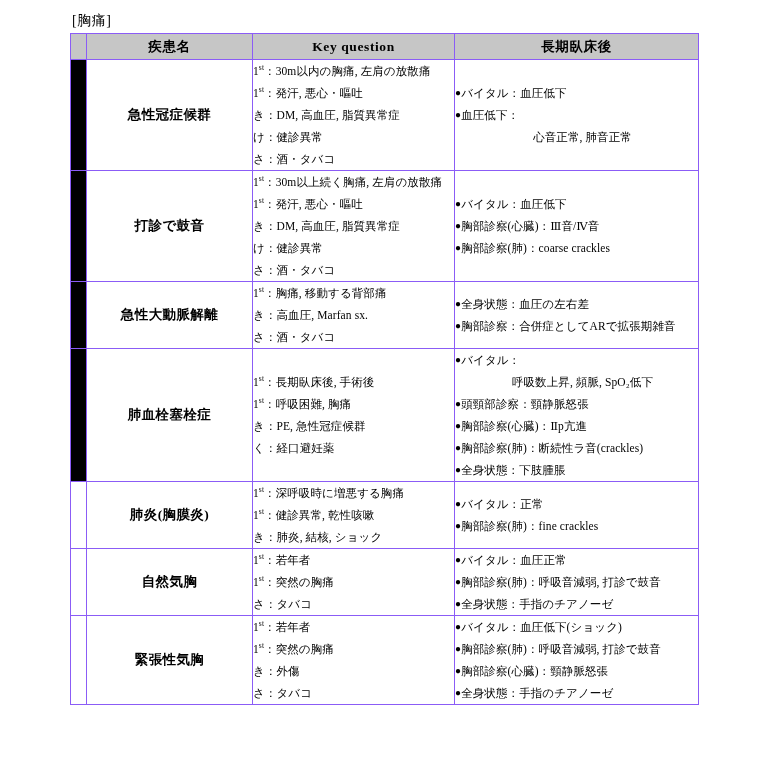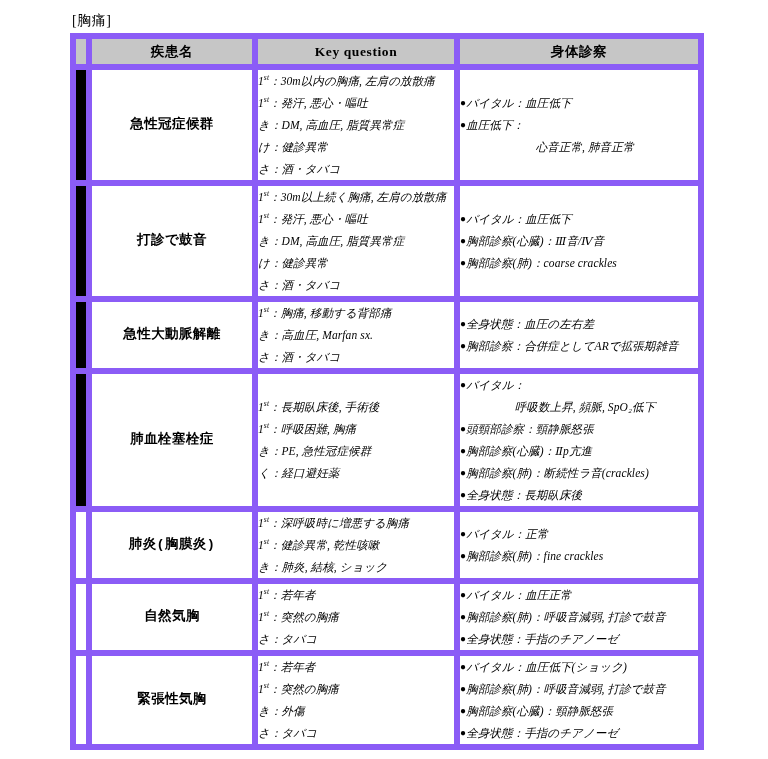--- a/index.html
+++ b/index.html
@@ -39,21 +39,21 @@
     border-collapse: collapse;
     width: 628px;
     table-layout: fixed;
   }
   table.main col.c-mark  { width: 16px; }
   table.main col.c-dis   { width: 166px; }
   table.main col.c-key   { width: 202px; }
   table.main col.c-exam  { width: 244px; }
 
   table.main th, table.main td {
-    border: 6px solid #8b5cf6;
+    border: 1px solid #8b5cf6;
     vertical-align: middle;
     padding: 0;
   }
   table.main thead th {
     background: #c6c6c6;
     height: 25px;
     text-align: center;
     font-size: 13.5px;
     font-weight: bold;
     letter-spacing: 0.6px;
@@ -65,31 +65,29 @@
     background: #ffffff;
   }
   td.mark-cell.filled { background: #000000; }
 
   td.disease {
     text-align: center;
     font-size: 13.5px;
     font-weight: bold;
     letter-spacing: 0.4px;
     line-height: 1.3;
-    font-family: Liberation Mono, monospace;
   }
   td.col-body {
     padding: 7px 8px 7px 10px;
     vertical-align: middle;
   }
   ul.lines {
     list-style: none;
     margin: 0;
     padding: 0;
-    font-style: italic;
   }
   ul.lines li {
     font-size: 11.5px;
     line-height: 22px;
     white-space: nowrap;
     letter-spacing: 0.1px;
   }
   ul.lines li.cont {
     padding-left: 12px;
     text-align: center;
@@ -119,21 +117,21 @@
         <col class="c-mark">
           <col class="c-dis">
           <col class="c-key">
           <col class="c-exam">
       </colgroup>
       <thead>
         <tr>
           <th class="h-mark"></th>
           <th>疾患名</th>
           <th>Key question</th>
-          <th>身体診察</th>
+          <th>長期臥床後</th>
         </tr>
       </thead>
       <tbody id="tbody">
           <tr>
             <td class="mark-cell filled"></td>
             <td class="disease">急性冠症候群</td>
             <td class="col-body">
               <ul class="lines">
                 <li><span class="qlabel">1<sup>st</sup></span><span>：30m以内の胸痛, 左肩の放散痛</span></li>
                 <li><span class="qlabel">1<sup>st</sup></span><span>：発汗, 悪心・嘔吐</span></li>
@@ -198,21 +196,21 @@
                 <li><span class="qlabel">く</span><span>：経口避妊薬</span></li>
               </ul>
             </td>
             <td class="col-body">
               <ul class="lines">
                 <li><span class="bullet">●</span><span>バイタル：</span></li>
                 <li class="cont"><span>呼吸数上昇, 頻脈, SpO₂低下</span></li>
                 <li><span class="bullet">●</span><span>頭頸部診察：頸静脈怒張</span></li>
                 <li><span class="bullet">●</span><span>胸部診察(心臓)：Ⅱp亢進</span></li>
                 <li><span class="bullet">●</span><span>胸部診察(肺)：断続性ラ音(crackles)</span></li>
-                <li><span class="bullet">●</span><span>全身状態：長期臥床後</span></li>
+                <li><span class="bullet">●</span><span>全身状態：下肢腫脹</span></li>
               </ul>
             </td>
           </tr>
           <tr>
             <td class="mark-cell"></td>
             <td class="disease">肺炎(胸膜炎)</td>
             <td class="col-body">
               <ul class="lines">
                 <li><span class="qlabel">1<sup>st</sup></span><span>：深呼吸時に増悪する胸痛</span></li>
                 <li><span class="qlabel">1<sup>st</sup></span><span>：健診異常, 乾性咳嗽</span></li>

